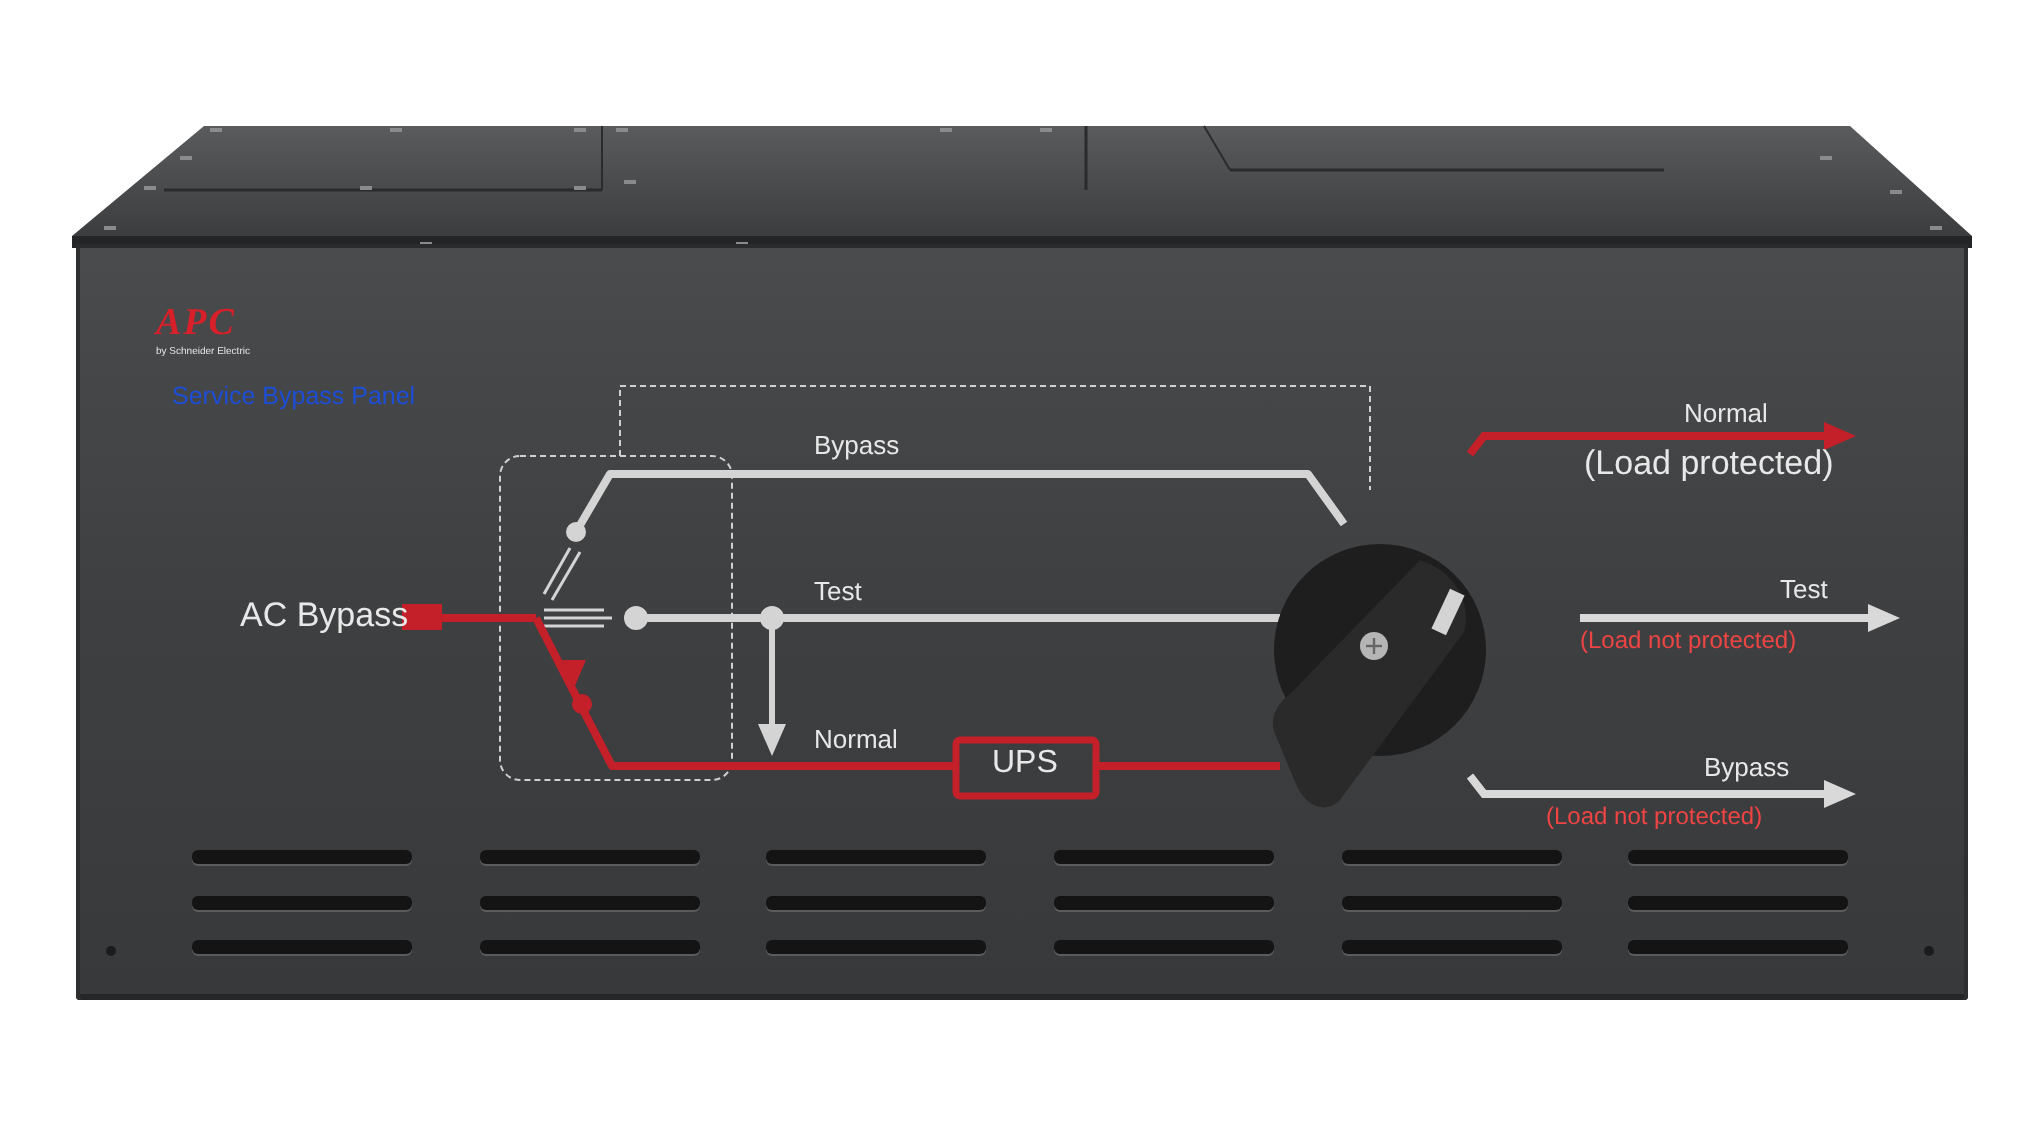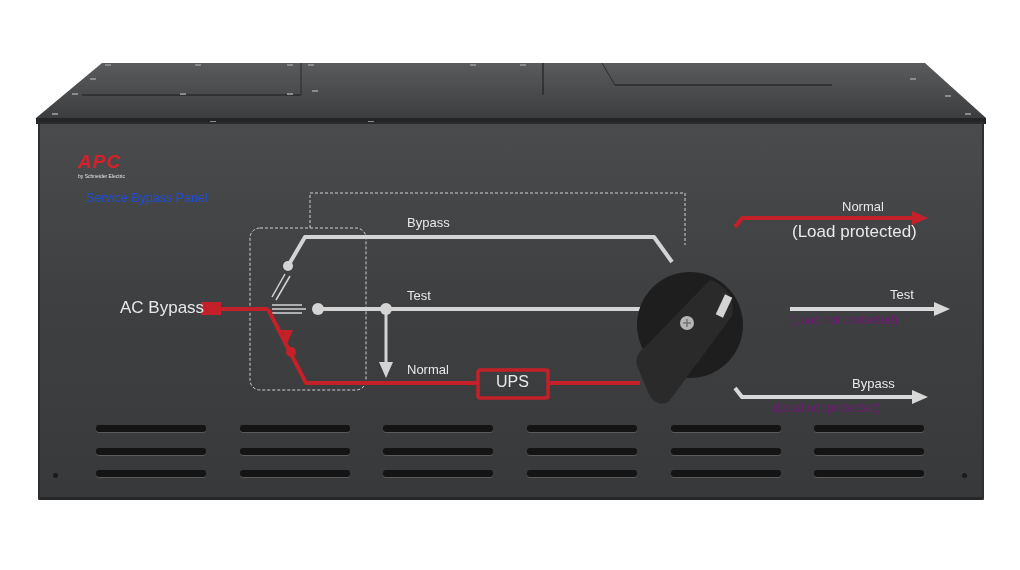--- a/index.html
+++ b/index.html
@@ -6,25 +6,25 @@
   body { width:1020px; height:570px; position:relative; overflow:hidden; font-family:"DejaVu Sans", sans-serif; }
   .device { position:absolute; left:0; top:0; width:1020px; height:570px; }
   .top-surface { position:absolute; left:0; top:0; width:1020px; height:130px; }
   .front-panel {
     position:absolute; left:38px; top:122px; width:946px; height:378px;
     background: linear-gradient(180deg, #4a4b4d 0%, #3f4042 45%, #38393b 100%);
     border-radius:2px;
     box-shadow: inset 0 2px 0 #2a2b2c, inset 2px 0 0 #2e2f30, inset -2px 0 0 #2e2f30, inset 0 -3px 0 #252627;
   }
   .brand { position:absolute; left:78px; top:152px; }
-  .logo { color:#d8202a; font-weight:bold; font-style:italic; font-size:19px; letter-spacing:1px; font-family:Liberation Sans, sans-serif; line-height:19px; }
+  .logo { color:#d8202a; font-weight:bold; font-style:italic; font-size:19px; letter-spacing:1px; font-family:Liberation Serif, serif; line-height:19px; }
   .sub { color:#e6e6e6; font-size:5px; margin-top:2px; font-family:"Liberation Sans", sans-serif; }
   .panel-title { position:absolute; left:86px; top:191px; color:#1d4ed8; font-size:12.5px; font-family:"Liberation Sans", sans-serif; }
   .lbl { position:absolute; font-family:"Liberation Sans", sans-serif; color:#e8e8e8; white-space:nowrap; }
-  .lbl.red { color:#701a75; }
+  .lbl.red { color:#ef4444; }
   .diagram { position:absolute; left:0; top:0; }
   .vent { position:absolute; height:7px; border-radius:3px; background:#141414; box-shadow: 0 1px 0 #5a5b5d; }
   .screw { position:absolute; width:5px; height:5px; border-radius:50%; background:#1b1b1b; }
   .knob { position:absolute; }
 </style>
 </head>
 <body>
 
 <div class="device">
 

